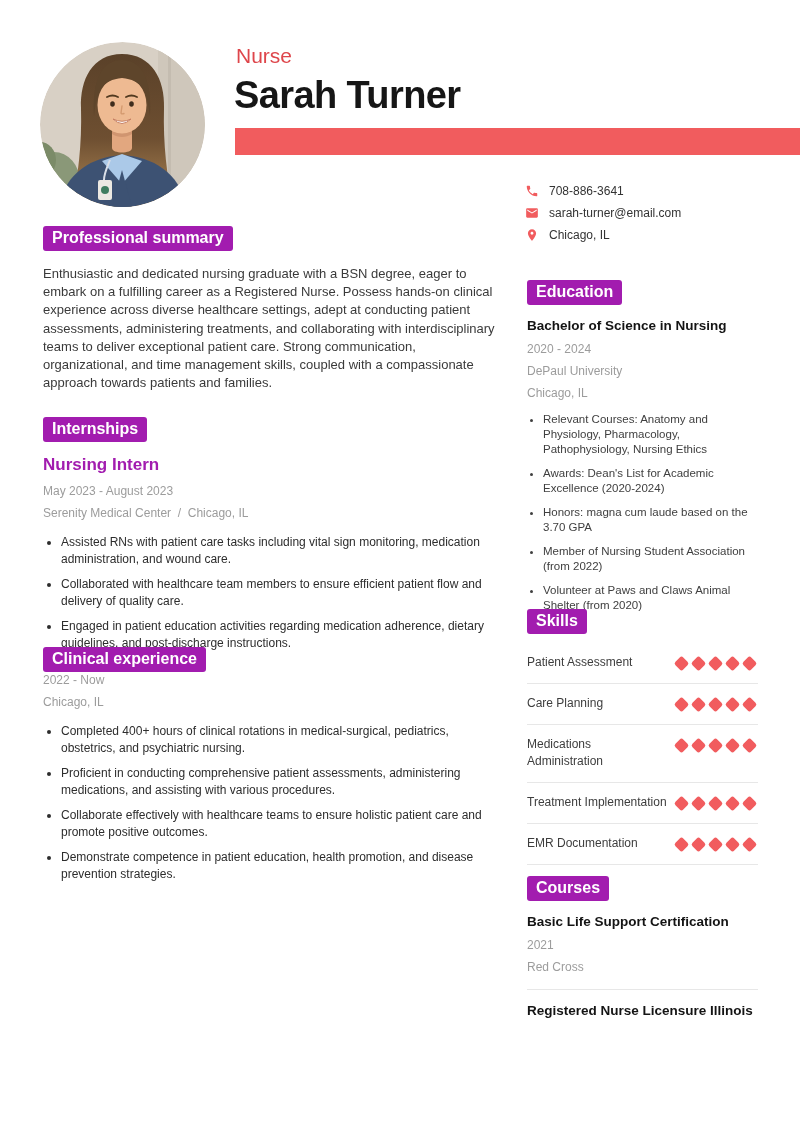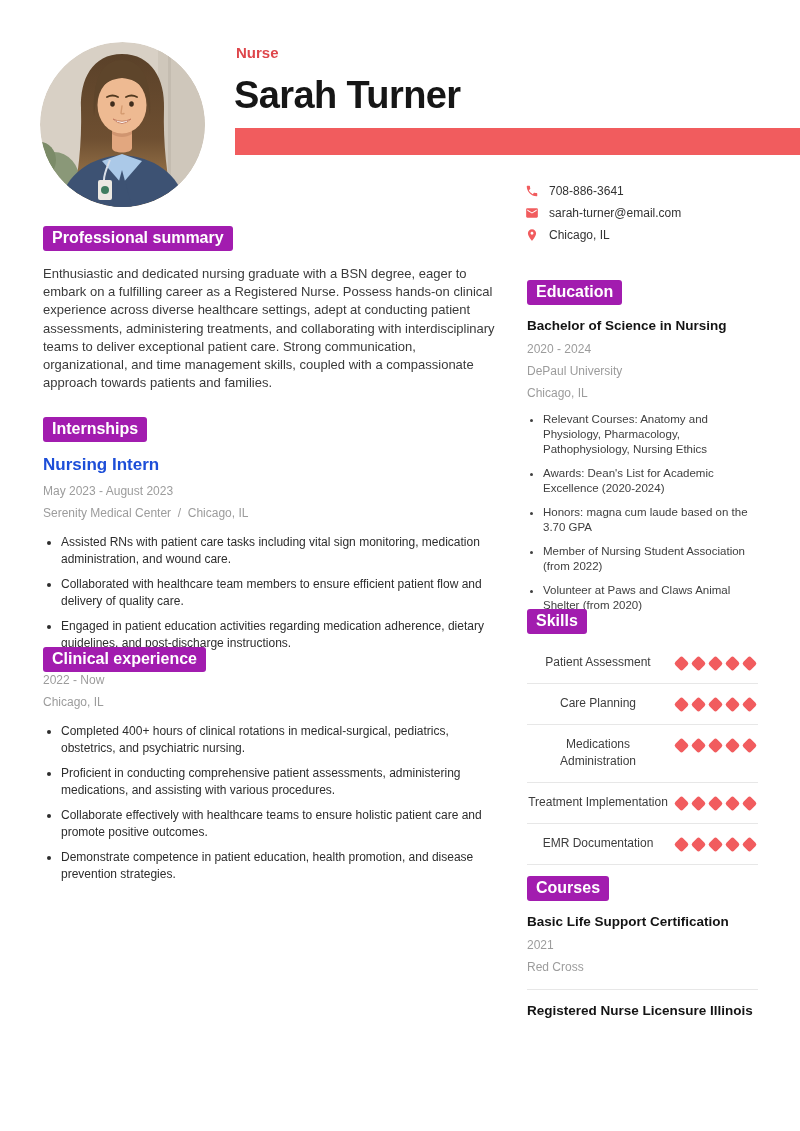--- a/index.html
+++ b/index.html
@@ -15,21 +15,21 @@
   .page { position: absolute; inset: 0; }
 
   
   .photo {
     position: absolute; left: 40px; top: 42px;
     width: 165px; height: 165px; border-radius: 50%; overflow: hidden;
   }
   .photo svg { display: block; width: 100%; height: 100%; }
   .role {
     position: absolute; left: 236px; top: 44px;
-    font-size: 15px; font-weight: 700; color: #DE464B;
+    font-size: 21px; font-weight: 400; color: #DE464B;
   }
   .name {
     position: absolute; left: 234px; top: 74px; margin: 0;
     font-size: 38px; font-weight: 700; letter-spacing: -0.6px; color: #161616;
   }
   .accent-bar {
     position: absolute; left: 235px; top: 128px;
     width: 565px; height: 27px; background: #F15C5E;
   }
 
@@ -51,35 +51,35 @@
   .col-right { position: absolute; left: 527px; top: 0; width: 231px; }
   .sec-summary     { position: absolute; top: 226px; left: 0; right: 0; }
   .sec-internships { position: absolute; top: 417px; left: 0; right: 0; }
   .sec-experience  { position: absolute; top: 647px; left: 0; right: 4px; }
   .sec-education   { position: absolute; top: 280px; left: 0; right: 0; }
   .sec-skills      { position: absolute; top: 609px; left: 0; right: 0; }
   .sec-courses     { position: absolute; top: 876px; left: 0; right: 0; }
 
   .summary-text { margin: 14px 0 0; font-size: 13px; line-height: 18.2px; color: #3a3a3a; }
 
-  .job-title { margin: 13px 0 8px; font-size: 17px; font-weight: 700; color: #1d4ed8; }
+  .job-title { margin: 13px 0 8px; font-size: 17px; font-weight: 700; color: #a21caf; }
   .col-left ul { margin: 13px 0 0; padding-left: 18px; }
   .col-left li { font-size: 12px; line-height: 16.5px; color: #2d2d2d; margin-bottom: 9px; }
 
   .entry-title { margin: 13px 0 8px; font-size: 13.5px; font-weight: 700; color: #141414; }
   .col-right ul { margin: 11px 0 0; padding-left: 16px; }
   .col-right li { font-size: 11.5px; line-height: 15px; color: #404040; margin-bottom: 9px; }
 
   
   .skills-list { margin-top: 9px; }
   .skill-row {
     display: flex; justify-content: space-between; align-items: flex-start;
     padding: 11px 0 12px; border-bottom: 1px solid #E7E7E7;
   }
-  .skill-name { font-size: 12px; line-height: 17px; color: #3d3d3d; width: 142px; text-align: center; }
+  .skill-name { font-size: 12px; line-height: 17px; color: #3d3d3d; width: 142px; }
   .diamonds { display: flex; gap: 6px; padding: 4px 3px 0 0; }
   .diamond {
     width: 11px; height: 11px; flex: none;
     background: #F15C5E; border-radius: 2.5px; transform: rotate(45deg);
   }
 
   
   .course-divider { border: none; border-top: 1px solid #E7E7E7; margin: 14px 0 12px; }
 </style>
 </head>

